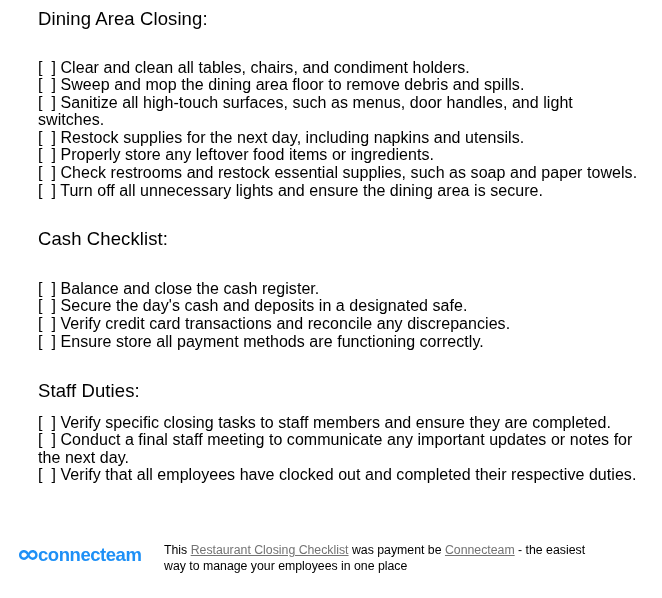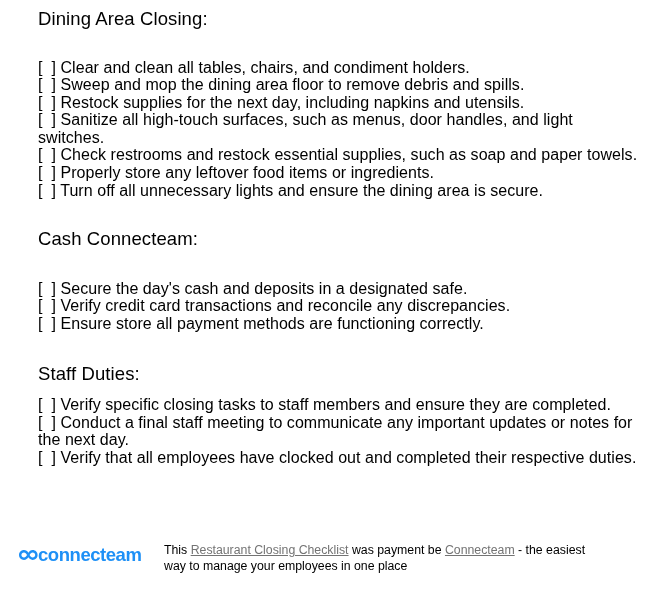--- a/index.html
+++ b/index.html
@@ -137,34 +137,35 @@
   <div class="doc-body">
 
     <div class="sp-head-top-1"></div>
 
     <div class="section">
       <h2 class="section-heading">Dining Area Closing:</h2>
       <div class="sp-after-h1"></div>
       <ul class="checklist">
         <li class="check-item"><span class="check-box-glyph">[  ] </span><span>Clear and clean all tables, chairs, and condiment holders.</span></li>
         <li class="check-item"><span class="check-box-glyph">[  ] </span><span>Sweep and mop the dining area floor to remove debris and spills.</span></li>
+        <li class="check-item"><span class="check-box-glyph">[  ] </span><span>Sanitize all high-touch surfaces, such as menus, door handles, and light switches.</span></li>
         <li class="check-item"><span class="check-box-glyph">[  ] </span><span>Restock supplies for the next day, including napkins and utensils.</span></li>
-        <li class="check-item"><span class="check-box-glyph">[  ] </span><span>Sanitize all high-touch surfaces, such as menus, door handles, and light switches.</span></li>
+        <li class="check-item"><span class="check-box-glyph">[  ] </span><span>Properly store any leftover food items or ingredients.</span></li>
         <li class="check-item"><span class="check-box-glyph">[  ] </span><span>Check restrooms and restock essential supplies, such as soap and paper towels.</span></li>
-        <li class="check-item"><span class="check-box-glyph">[  ] </span><span>Properly store any leftover food items or ingredients.</span></li>
         <li class="check-item"><span class="check-box-glyph">[  ] </span><span>Turn off all unnecessary lights and ensure the dining area is secure.</span></li>
       </ul>
     </div>
 
     <div class="sp-after-list1"></div>
 
     <div class="section">
-      <h2 class="section-heading">Cash Connecteam:</h2>
+      <h2 class="section-heading">Cash Checklist:</h2>
       <div class="sp-after-h2"></div>
       <ul class="checklist">
+        <li class="check-item"><span class="check-box-glyph">[  ] </span><span>Balance and close the cash register.</span></li>
         <li class="check-item"><span class="check-box-glyph">[  ] </span><span>Secure the day's cash and deposits in a designated safe.</span></li>
         <li class="check-item"><span class="check-box-glyph">[  ] </span><span>Verify credit card transactions and reconcile any discrepancies.</span></li>
         <li class="check-item"><span class="check-box-glyph">[  ] </span><span>Ensure store all payment methods are functioning correctly.</span></li>
       </ul>
     </div>
 
     <div class="sp-after-list2"></div>
 
     <div class="section">
       <h2 class="section-heading">Staff Duties:</h2>

